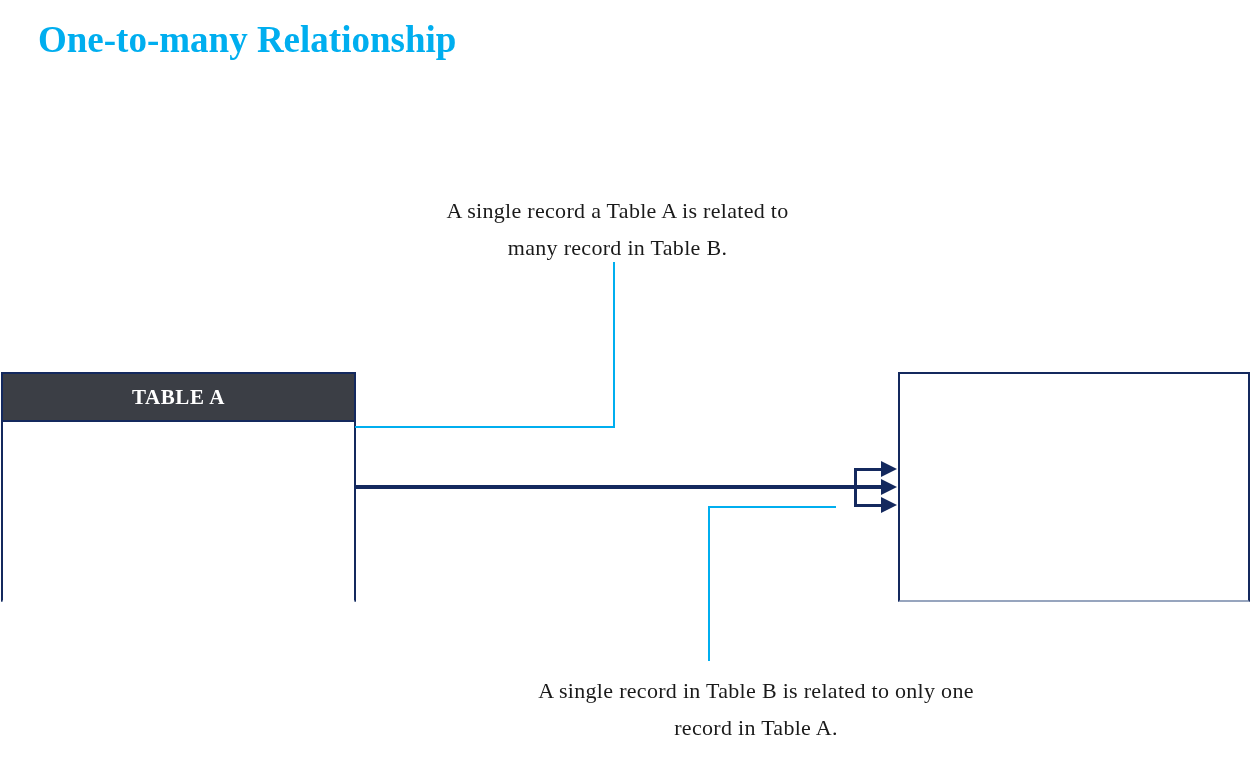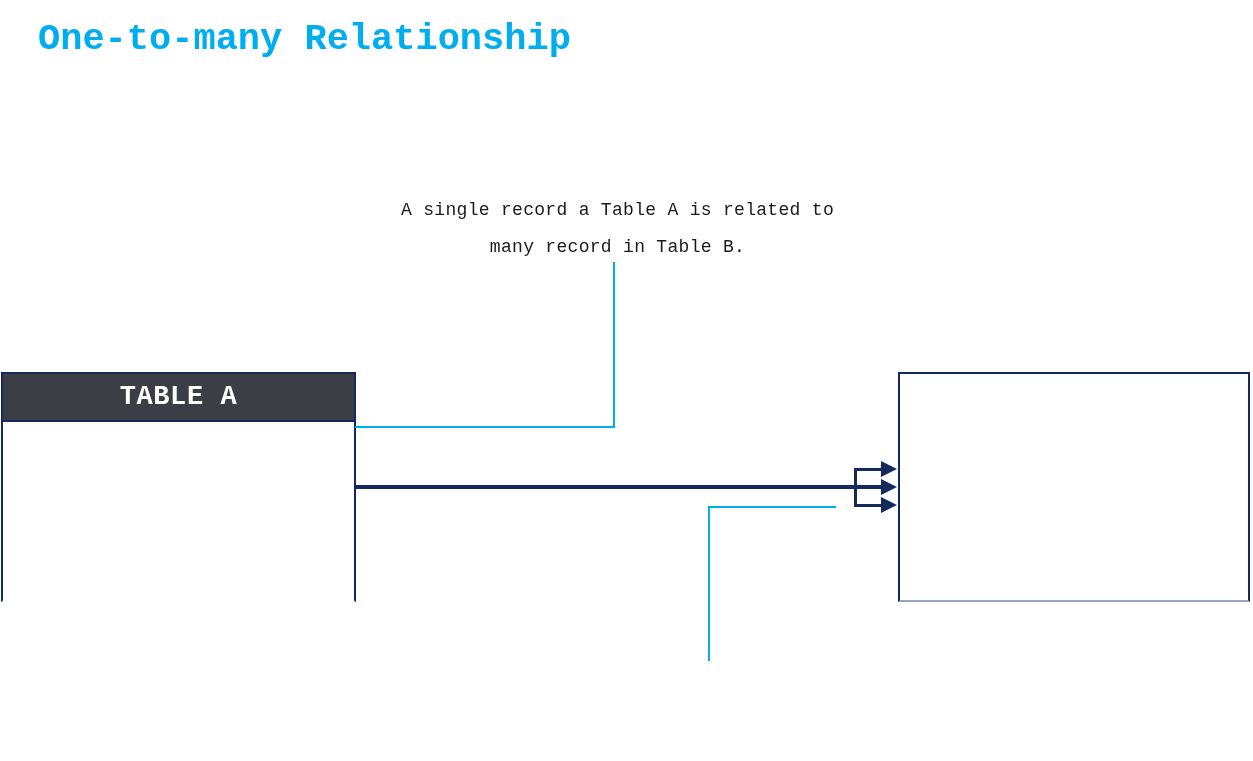--- a/index.html
+++ b/index.html
@@ -2,36 +2,36 @@
 <html style="--accent: #00AEEF; --navy: #14295E; --header-bg: #3B3E45; --shadow: #97A5BE; --text: #1A1A1A;"><head>
 <meta charset="utf-8">
 <style>
   html, body { margin: 0; padding: 0; background: #fff; }
   .stage {
     position: relative;
     width: 1253px;
     height: 761px;
     background: #fff;
     overflow: hidden;
-    font-family: Liberation Mono, monospace;
+    font-family: Liberation Serif, serif;
   }
   .page-title {
     position: absolute;
     left: 38px;
     top: 18px;
     margin: 0;
     font-size: 37px;
     font-weight: bold;
     color: var(--accent, #00AEEF);
     letter-spacing: 0px;
   }
   .annotation {
     position: absolute;
     text-align: center;
-    font-size: 18px;
+    font-size: 22px;
     line-height: 37px;
     color: var(--text, #1a1a1a);
     letter-spacing: 0.3px;
   }
   .annotation.top    { left: 330px; top: 192px; width: 575px; }
   .annotation.bottom { left: 420px; top: 672px; width: 672px; }
 
   .dtable {
     position: absolute;
     top: 372px;
@@ -45,21 +45,21 @@
   .dtable.b { left: 898px; width: 352px; }
   .dtable .thead {
     height: 46px;
     background: var(--header-bg, #3B3E45);
     border-bottom: 2px solid var(--navy, #14295E);
     display: flex;
     align-items: center;
     justify-content: center;
     color: #fff;
     font-weight: bold;
-    font-size: 27px;
+    font-size: 21px;
     letter-spacing: 0.6px;
   }
   .dtable .tbody { height: 180px; background: #fff; }
 
   .line { position: absolute; }
   .navy-line { background: var(--navy, #14295E); }
   .cyan-line { background: var(--accent, #00AEEF); }
 
   .connector-main   { left: 355px; top: 485px; width: 528px; height: 4px; }
   .fork-vertical    { left: 854px; top: 468px; width: 3px;  height: 39px; }
@@ -112,14 +112,18 @@
   <div class="arrowhead a1"></div>
   <div class="arrowhead a2"></div>
   <div class="arrowhead a3"></div>
 
   <div class="line cyan-line callout-top-v"></div>
   <div class="line cyan-line callout-top-h"></div>
 
   <div class="line cyan-line callout-bottom-h"></div>
   <div class="line cyan-line callout-bottom-v"></div>
 
+  <div class="annotation bottom">
+    <div>A single record in Table B is related to only one</div>
+    <div>record in Table A.</div>
+  </div>
 
 </div>
 
 </body></html>

